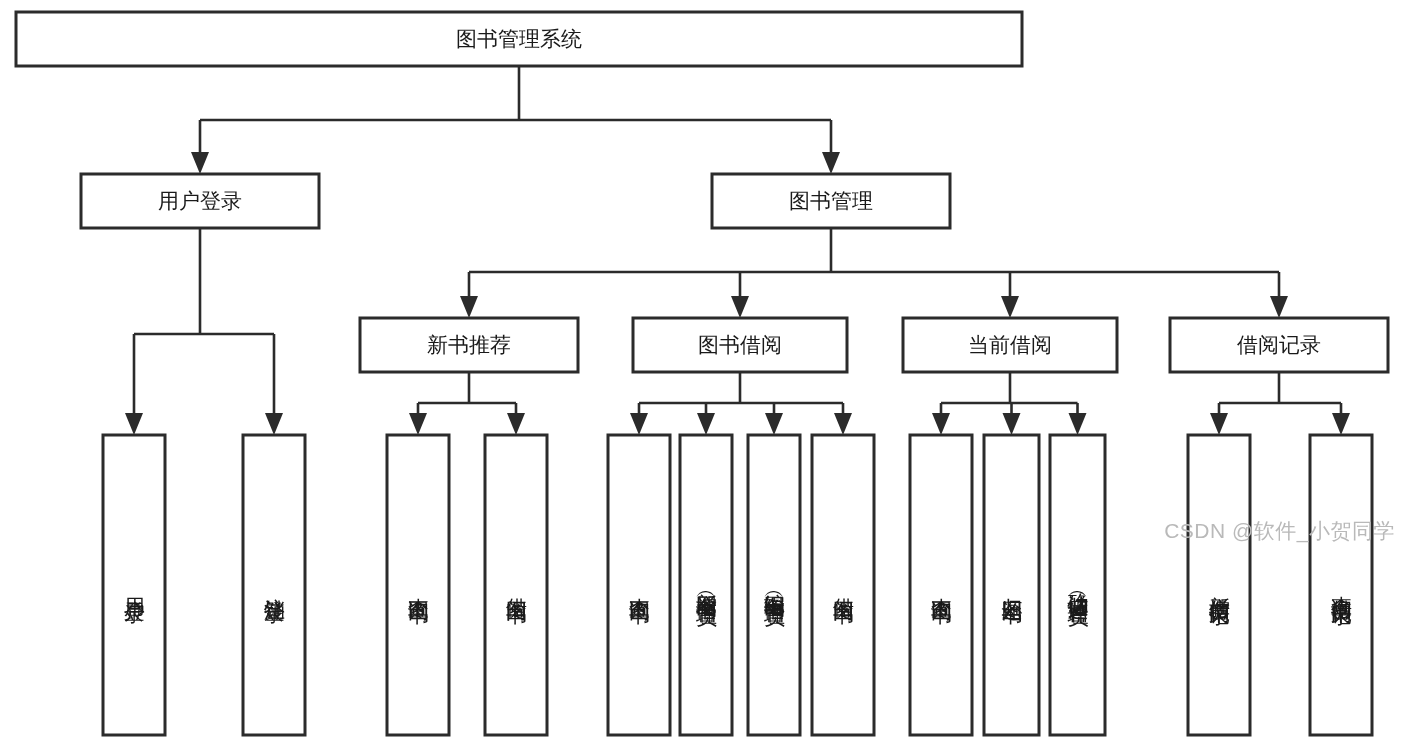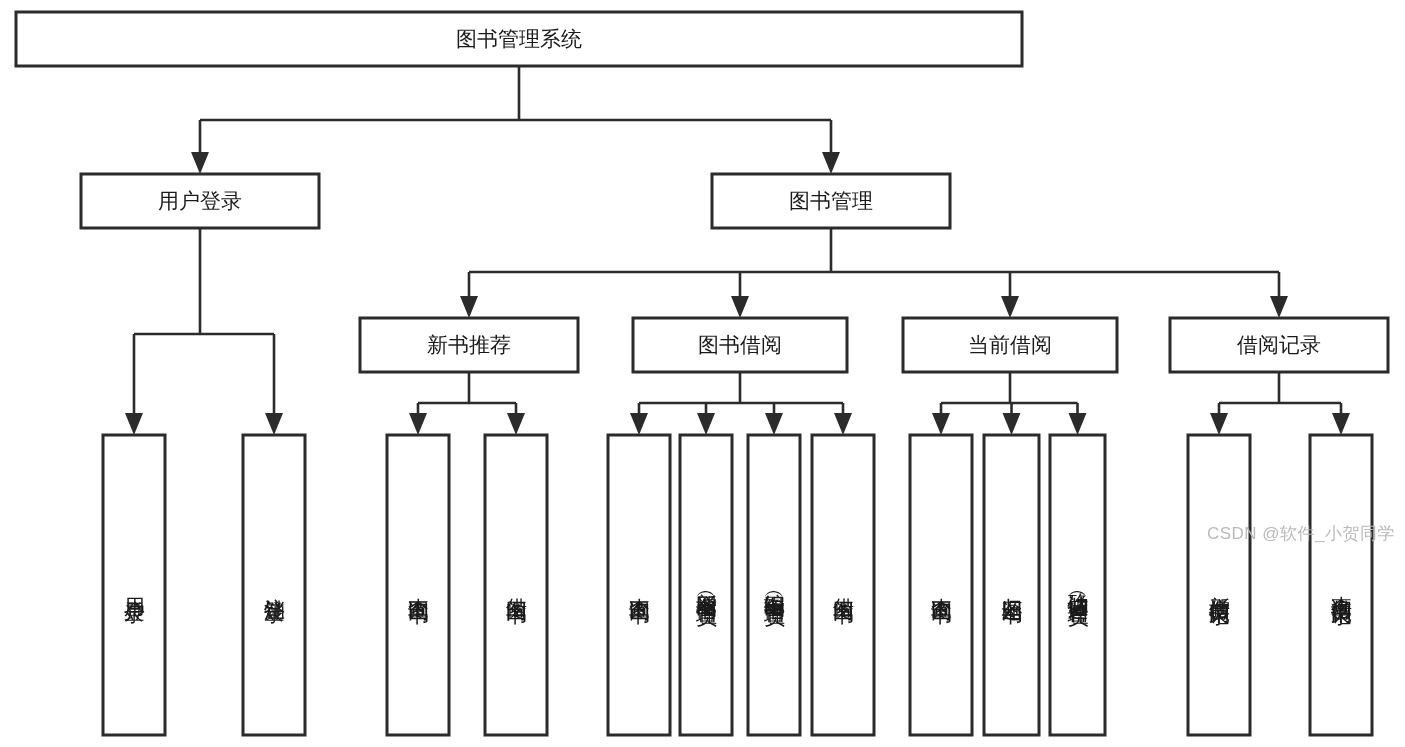--- a/index.html
+++ b/index.html
@@ -65,21 +65,21 @@
     letter-spacing: 2px;
     color: #1a1a1a;
     white-space: pre;
     text-align: center;
   }
   #watermark {
     position: absolute;
     right: 10px;
     bottom: 6px;
     font-family: "Liberation Sans", "DejaVu Sans", sans-serif;
-    font-size: 17px;
+    font-size: 21px;
     color: #b9b9b9;
     letter-spacing: 0.5px;
     white-space: nowrap;
     user-select: none;
   }
 </style>
 </head>
 <body>
 
 <div id="diagram-root">

